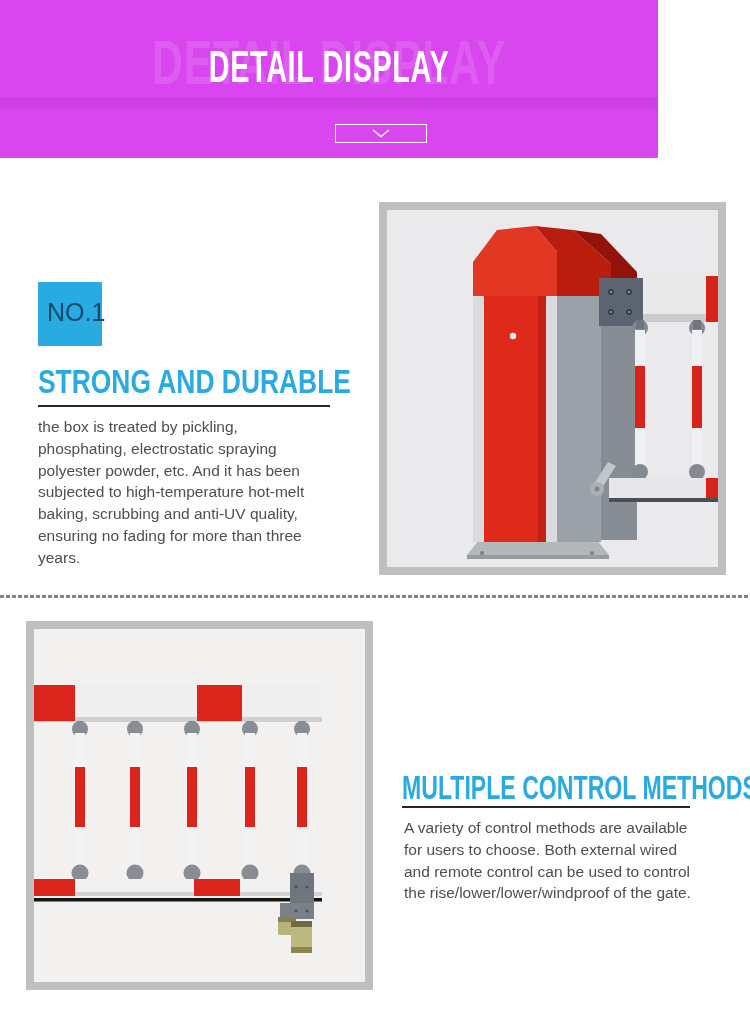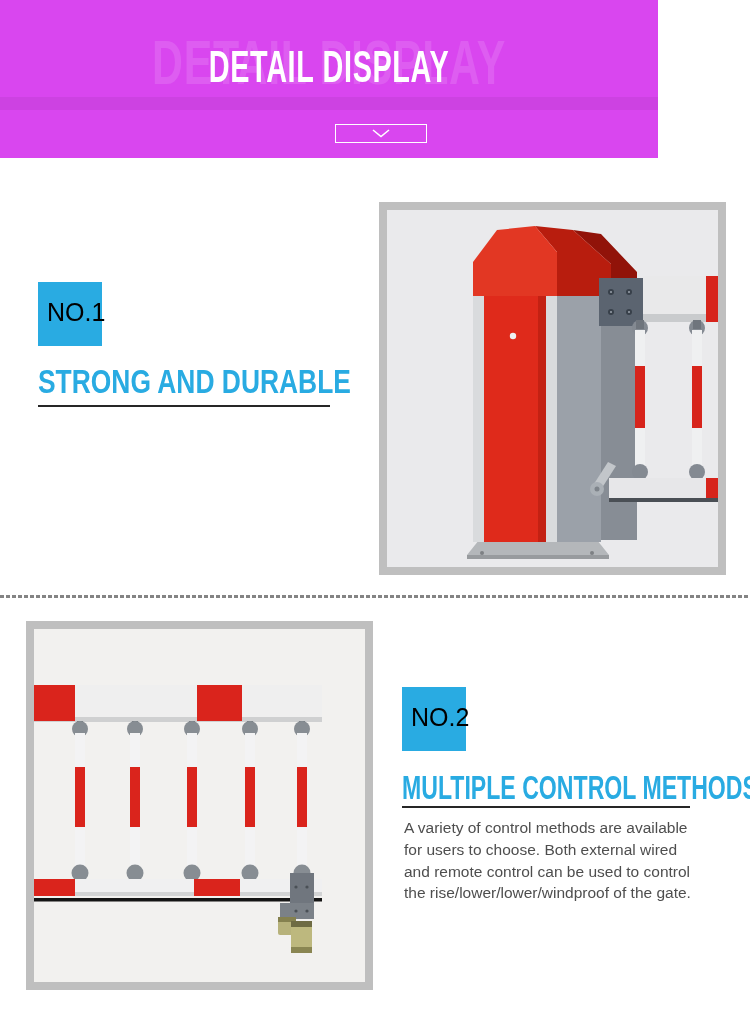--- a/index.html
+++ b/index.html
@@ -11,21 +11,21 @@
   .ghost-title{position:absolute;left:50%;top:31px;transform:translateX(-50%) scaleX(0.68);
         font-size:63px;font-weight:bold;line-height:1;color:rgba(255,255,255,0.13);
         white-space:nowrap;letter-spacing:1px;}
   .main-title{position:absolute;left:50%;top:44px;transform:translateX(-50%) scaleX(0.64);
         font-size:45px;font-weight:bold;line-height:1;color:#ffffff;white-space:nowrap;letter-spacing:1px;}
   .banner-reflect{position:absolute;left:0;top:97px;width:100%;height:13px;background:rgba(0,0,0,0.05);}
   .scroll-btn{position:absolute;left:335px;top:124px;width:92px;height:19px;box-sizing:border-box;
         border:1px solid #ffffff;display:flex;align-items:center;justify-content:center;cursor:pointer;background:transparent;}
 
   
-  .badge{position:absolute;width:64px;height:64px;background:#29abe2;color:#000000;
+  .badge{position:absolute;width:64px;height:64px;background:#29abe2;color:#0c4a6e;
         font-size:25px;font-weight:400;display:flex;align-items:center;
         padding-left:9px;padding-bottom:4px;box-sizing:border-box;}
   .heading{position:absolute;font-size:33px;font-weight:bold;line-height:1.1;color:#29abe2;
         white-space:nowrap;transform-origin:left top;}
   #heading1{left:38px;top:364px;transform:scaleX(0.80);}
   #heading2{left:402px;top:770px;transform:scaleX(0.70);}
   .rule{position:absolute;height:2px;background:#262626;}
   #rule1{left:38px;top:405px;width:292px;}
   #rule2{left:402px;top:806px;width:288px;}
   .body-text{position:absolute;font-size:15.5px;line-height:21.8px;color:#4e4e4e;white-space:pre-line;}
@@ -130,20 +130,27 @@
           <circle cx="210" cy="279" r="7" fill="#aab0b6"></circle>
           <circle cx="210" cy="279" r="2.5" fill="#7e848b"></circle>
         </g>
       </svg>
     </div>
   </div>
 
   <div class="badge" id="badge1">NO.1</div>
   <div class="heading" id="heading1">STRONG AND DURABLE</div>
   <div class="rule" id="rule1"></div>
+  <div class="body-text" id="body1">the box is treated by pickling,
+phosphating, electrostatic spraying
+polyester powder, etc. And it has been
+subjected to high-temperature hot-melt
+baking, scrubbing and anti-UV quality,
+ensuring no fading for more than three
+years.</div>
 
   <div class="dashed-divider"></div>
 
   <div class="photo-frame" id="photo2">
     <div class="photo-inner">
       <svg viewBox="0 0 331 353" width="331" height="353">
 
         <g>
           <rect x="0" y="56" width="288" height="36" fill="#efefef"></rect>
           <rect x="0" y="88" width="288" height="5" fill="#cfd0d1"></rect>
@@ -204,21 +211,20 @@
           <rect x="244" y="288" width="18" height="18" rx="2" fill="#b7b27b"></rect>
           <rect x="244" y="288" width="18" height="5" fill="#85814f"></rect>
           <rect x="257" y="292" width="21" height="32" rx="3" fill="#bdb87e"></rect>
           <rect x="257" y="292" width="21" height="6" fill="#6e6b43"></rect>
           <rect x="257" y="318" width="21" height="6" fill="#8a8652"></rect>
         </g>
       </svg>
     </div>
   </div>
 
-  <div class="badge" id="badge2">NO.2</div>
   <div class="heading" id="heading2">MULTIPLE CONTROL METHODS</div>
   <div class="rule" id="rule2"></div>
   <div class="body-text" id="body2">A variety of control methods are available
 for users to choose. Both external wired
 and remote control can be used to control
 the rise/lower/lower/windproof of the gate.</div>
 
 </div>
 
 </body></html>

